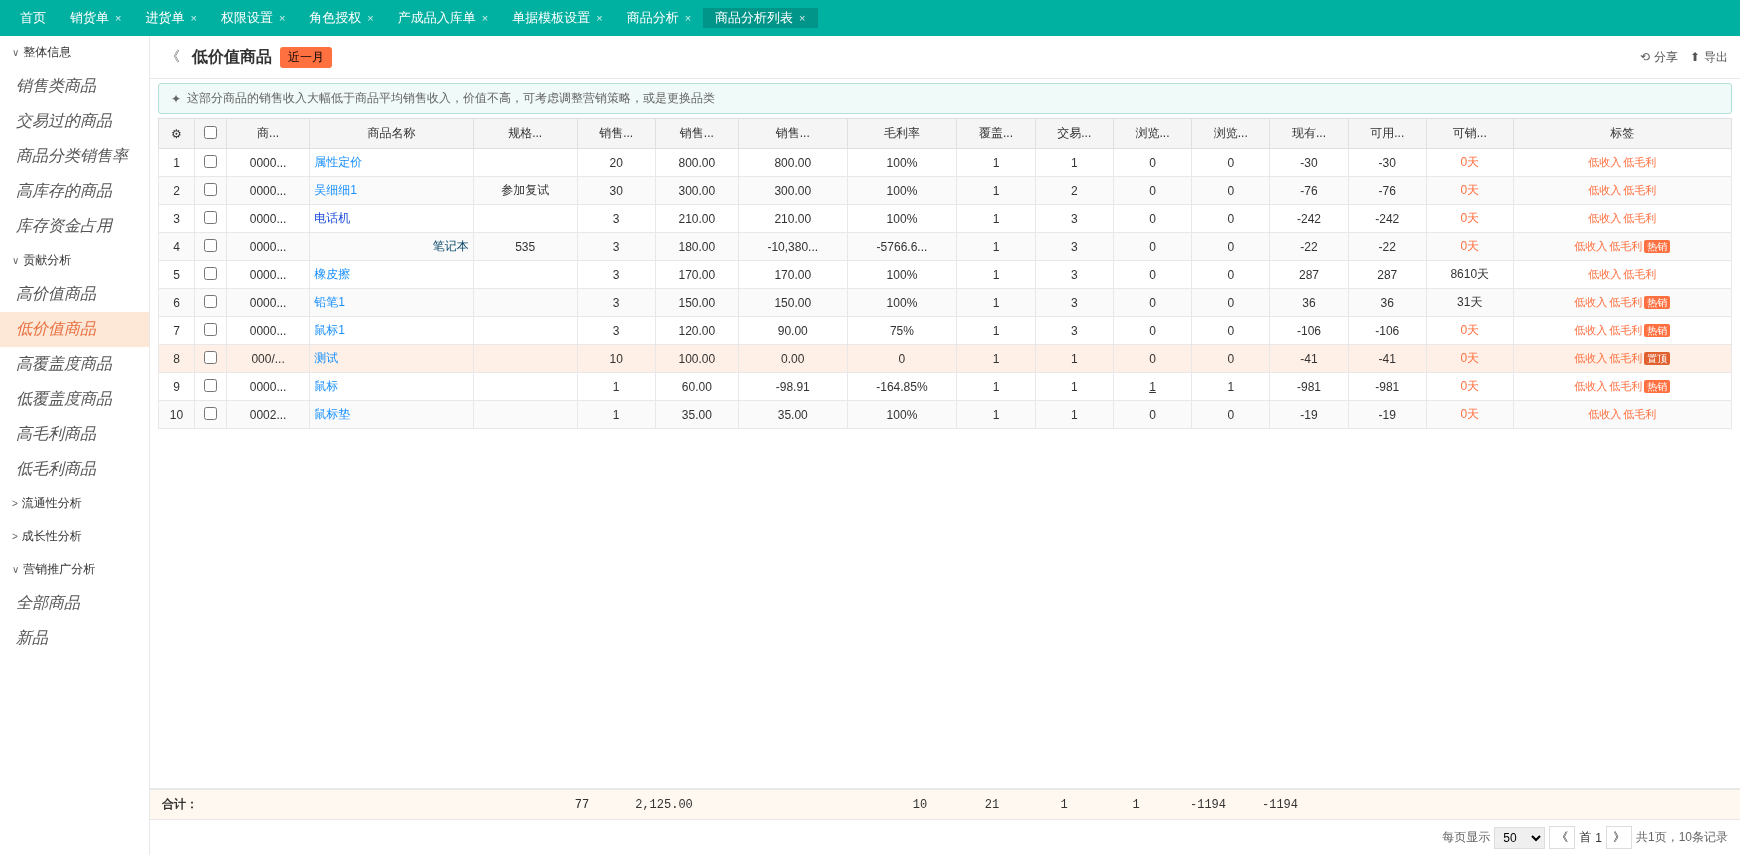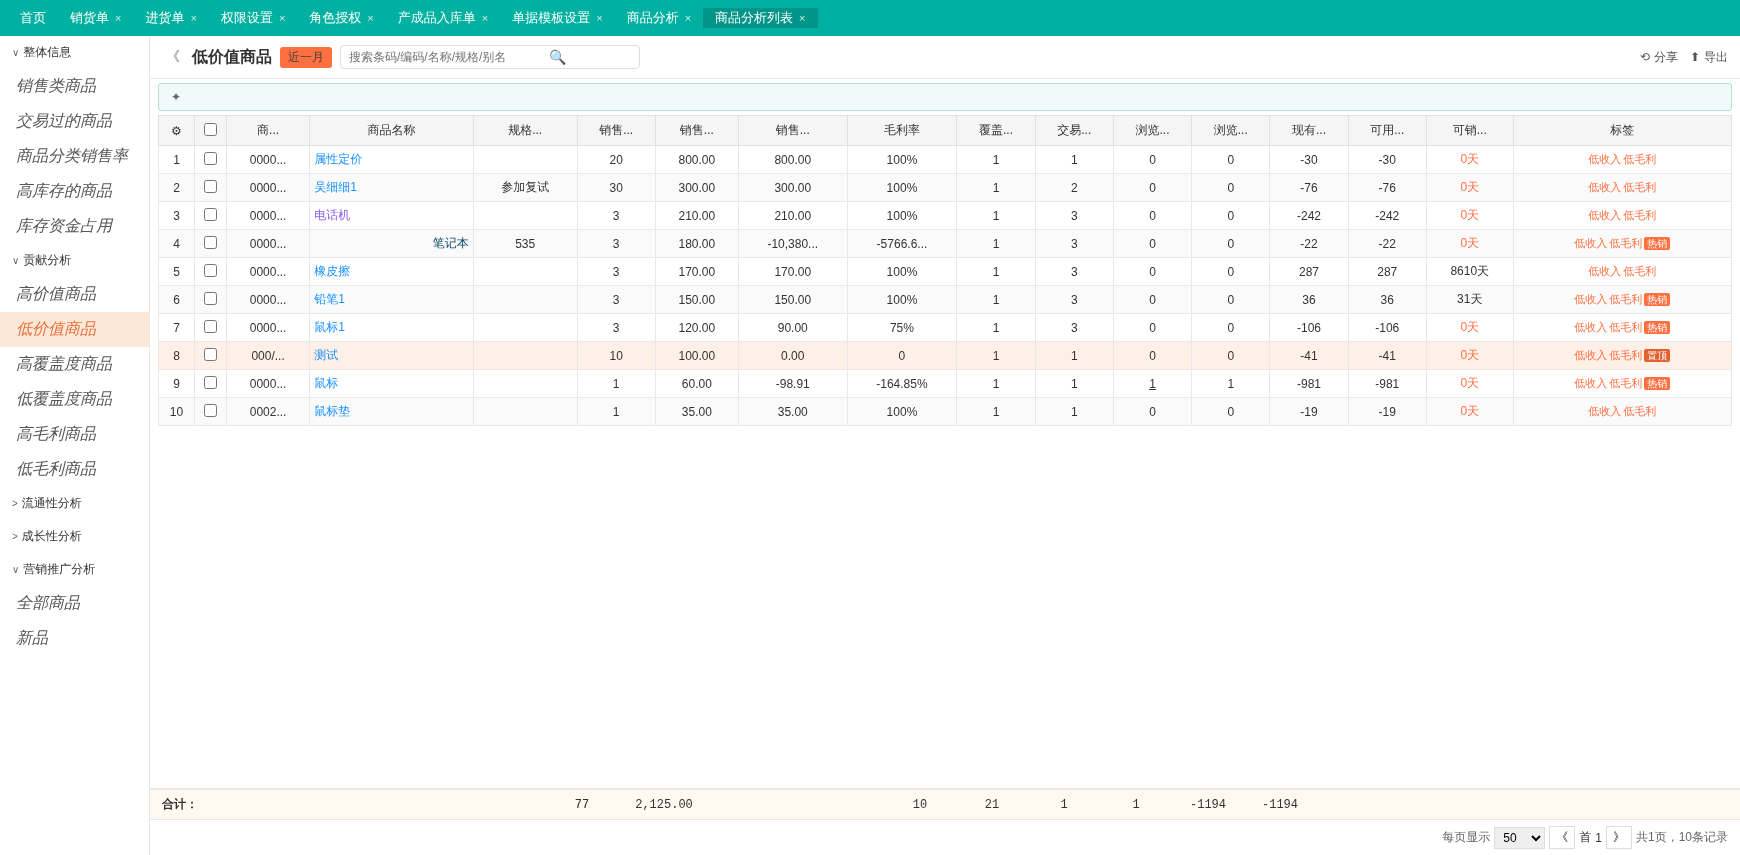--- a/index.html
+++ b/index.html
@@ -78,21 +78,21 @@
       border-bottom: 1px solid #e8e8e8;
       flex-shrink: 0;
     }
     .page-title {
       font-size: 16px;
       font-weight: bold;
       color: #333;
     }
     .tag-btn {
       background: #ff7040;
-      color: #404040;
+      color: #000000;
       border: none;
       border-radius: 3px;
       padding: 2px 8px;
       font-size: 12px;
       cursor: pointer;
     }
     .search-box {
       display: flex;
       align-items: center;
       border: 1px solid #ddd;
@@ -310,38 +310,35 @@
     <div class="sidebar-item">全部商品</div>
     <div class="sidebar-item">新品</div>
   </div>
 
   <div class="content-area">
 
     <div class="content-header">
       <button class="collapse-btn">《</button>
       <span class="page-title">低价值商品</span>
       <button class="tag-btn">近一月</button>
-      <div class="search-box">
-        <input type="text" placeholder="搜索条码/编码/名称/规格/别名" style="">
-        <span class="search-icon">🔍</span>
-      </div>
       <div class="header-right">
         <div class="header-action-btn">
           <span>⟲</span>
           <span>分享</span>
         </div>
         <div class="header-action-btn">
           <span>⬆</span>
           <span>导出</span>
         </div>
       </div>
     </div>
 
     <div class="notice-bar">
       <span>✦</span>
+      <span>这部分商品的销售收入大幅低于商品平均销售收入，价值不高，可考虑调整营销策略，或是更换品类</span>
     </div>
 
     <div class="table-container">
       <table>
         <thead>
           <tr>
             <th style="width:36px"><span>⚙</span></th>
             <th style="width:32px"><input type="checkbox" style=""></th>
             <th><span class="col-label">商...</span></th>
             <th style="min-width:90px"><span class="col-label">商品名称</span></th>
@@ -396,21 +393,21 @@
       <td>0</td>
       <td>-76</td>
       <td>-76</td>
       <td class="days-zero">0天</td>
       <td><span class="tag-low-income">低收入</span><span class="tag-low-margin">低毛利</span></td>
     </tr>
             <tr>
       <td>3</td>
       <td><input type="checkbox" style=""></td>
       <td>0000...</td>
-      <td style="text-align:left;cursor:pointer;color:#8b5cf6">电话机</td>
+      <td style="text-align:left;cursor:pointer;color:#1d4ed8">电话机</td>
       <td></td>
       <td>3</td>
       <td>210.00</td>
       <td>210.00</td>
       <td>100%</td>
       <td>1</td>
       <td>3</td>
       <td>0</td>
       <td>0</td>
       <td>-242</td>

